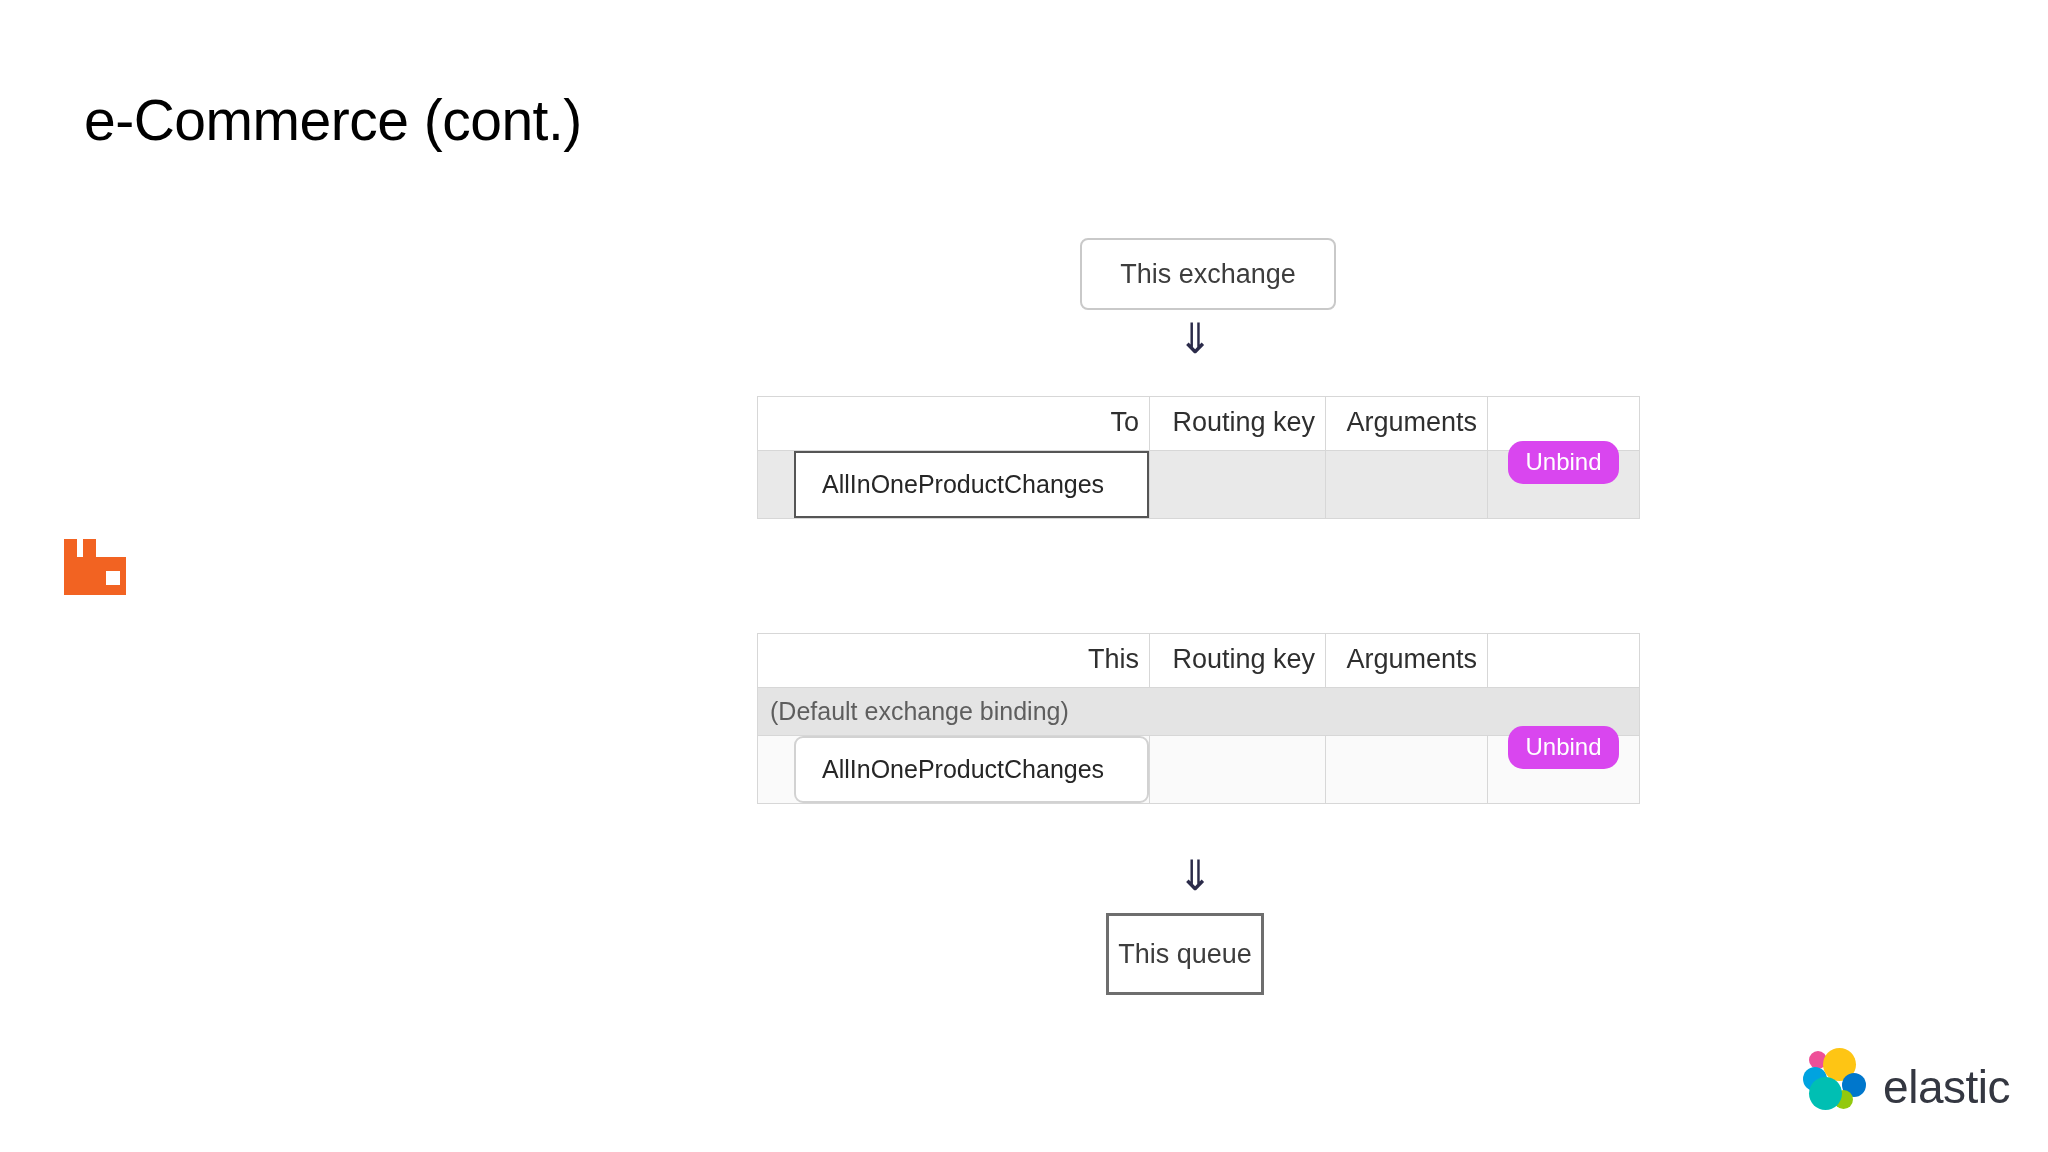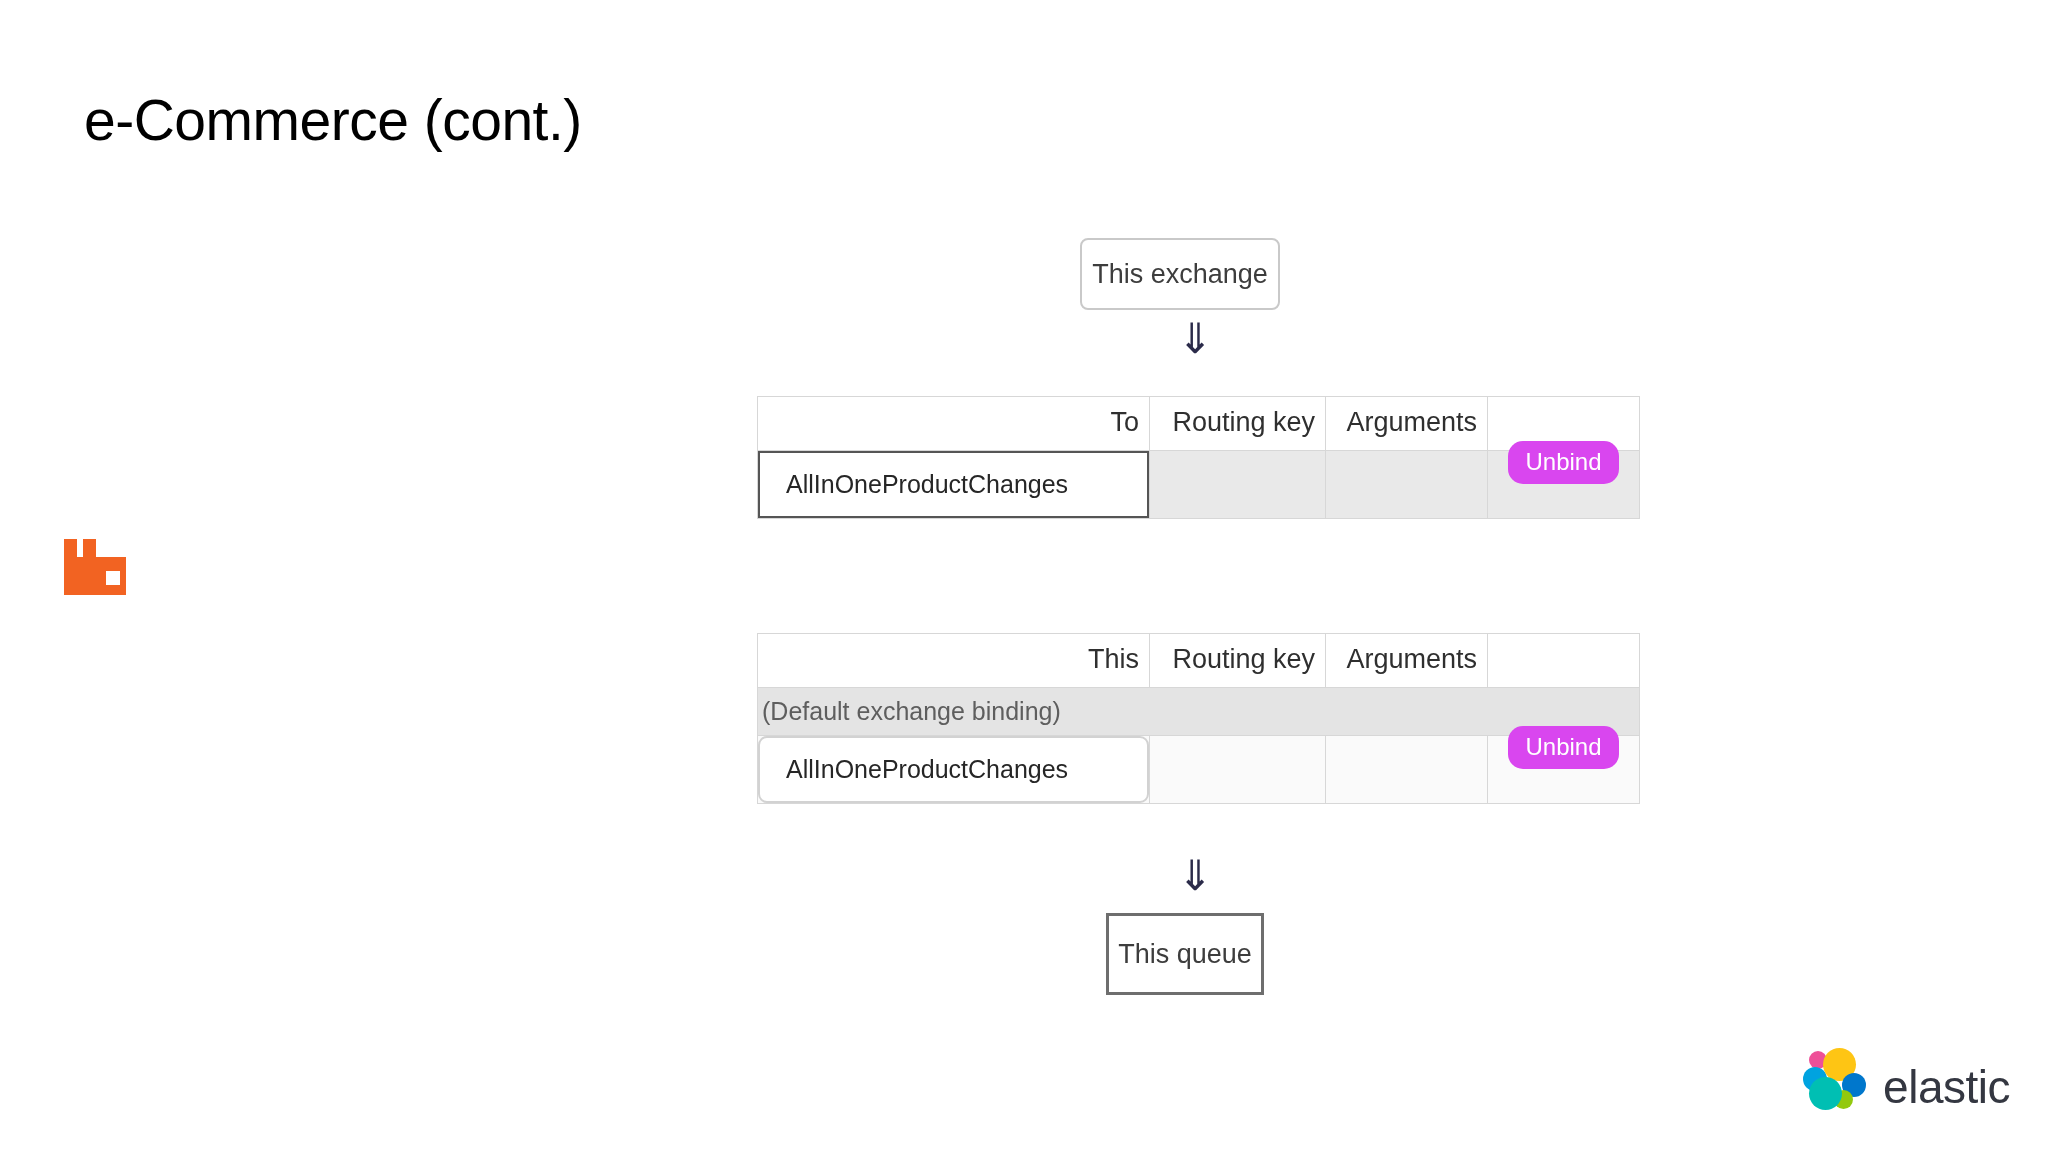--- a/index.html
+++ b/index.html
@@ -75,21 +75,21 @@
     align-items: center;
     justify-content: center;
     background: #ffffff;
     font-size: 27px;
     color: #3d3d3d;
     box-sizing: border-box;
   }
   #node-this-exchange {
     left: 1080px;
     top: 238px;
-    width: 200px;
+    width: 256px;
     height: 72px;
     border: 2px solid #c9c9c9;
     border-radius: 8px;
   }
   #node-this-queue {
     left: 1106px;
     top: 913px;
     width: 158px;
     height: 82px;
     border: 3px solid #6e6e6e;
@@ -149,33 +149,34 @@
 
   tr.row-body-shaded td { background: #e9e9e9; }
   tr.row-body-plain  td { background: #fafafa; }
 
   td.cell-empty { background: inherit; }
 
   .note-row td {
     background: #e4e4e4;
     color: #5e5e5e;
     font-size: 25px;
-    padding: 9px 4px;
+    padding: 9px 12px;
     height: 42px;
   }
 
   
   .name-cell { padding: 12px 14px; }
   .name-chip {
     display: block;
     background: #ffffff;
     font-size: 25px;
     color: #262626;
     padding: 17px 0 17px 26px;
     box-sizing: border-box;
+    margin-left: 36px;
   }
   .name-chip.sharp  { border: 2px solid #555555; border-radius: 0px; }
   .name-chip.soft   { border: 2px solid #d2d2d2; border-radius: 9px; }
 
   
   .action-cell {
     text-align: center;
     padding: 6px 8px;
   }
   .unbind-btn {

